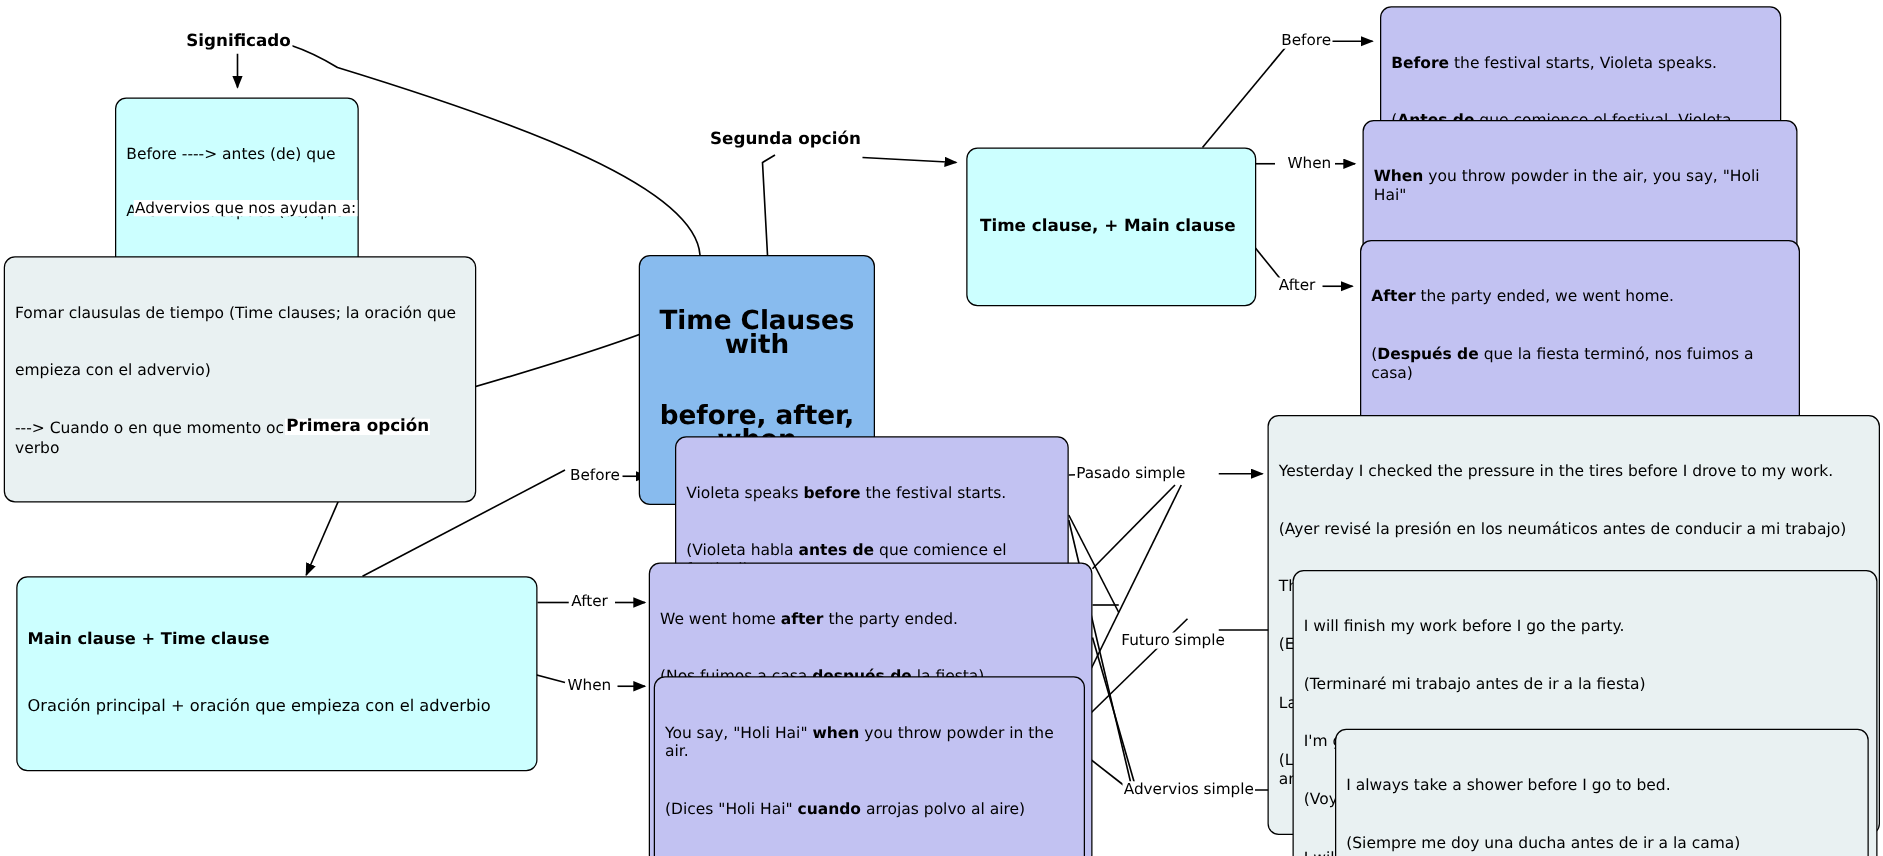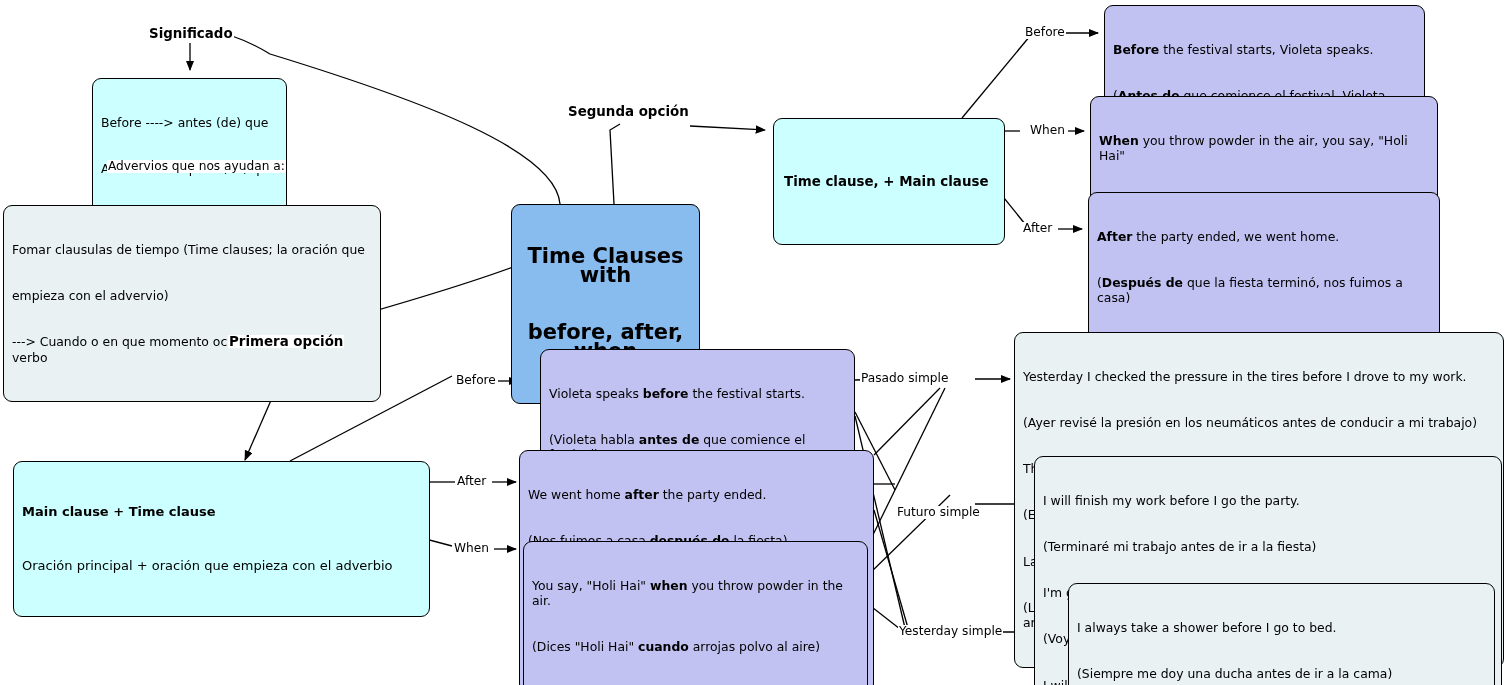--- a/index.html
+++ b/index.html
@@ -206,21 +206,21 @@
 
   <div class="node purple" style="left:523px; top:541px; width:345px;">
     <span class="ln"><span>You say, "Holi Hai" </span><b>when</b><span> you throw powder in the air.</span></span>
     <span class="ln"><span>(Dices "Holi Hai" </span><b>cuando</b><span> arrojas polvo al aire)</span></span>
     
     
   </div>
 
   <div class="edge-label" style="left:860px; top:372px;">Pasado simple</div>
   <div class="edge-label" style="left:896px; top:506px;">Futuro simple</div>
-  <div class="edge-label" style="left:898px; top:625px;">Yesterday simple</div>
+  <div class="edge-label" style="left:898px; top:625px;">Advervios simple</div>
 
   <div class="node pale" style="left:1014px; top:332px; width:490px;">
     <span class="ln">Yesterday I checked the pressure in the tires before I drove to my work.</span>
     <span class="ln">(Ayer revisé la presión en los neumáticos antes de conducir a mi trabajo)</span>
     <span class="ln">This morning I listening to music after I charged my MP3 player.</span>
     <span class="ln">(Esta mañana escuché música después de cargar mi reproductor de MP3)</span>
     <span class="ln">Last week I cooked dinner when I stayed at my friend's house.</span>
     <span class="ln">(La semana pasada cociné la cena cuando me quedé en la casa de mi amigo)</span>
   </div>
 

